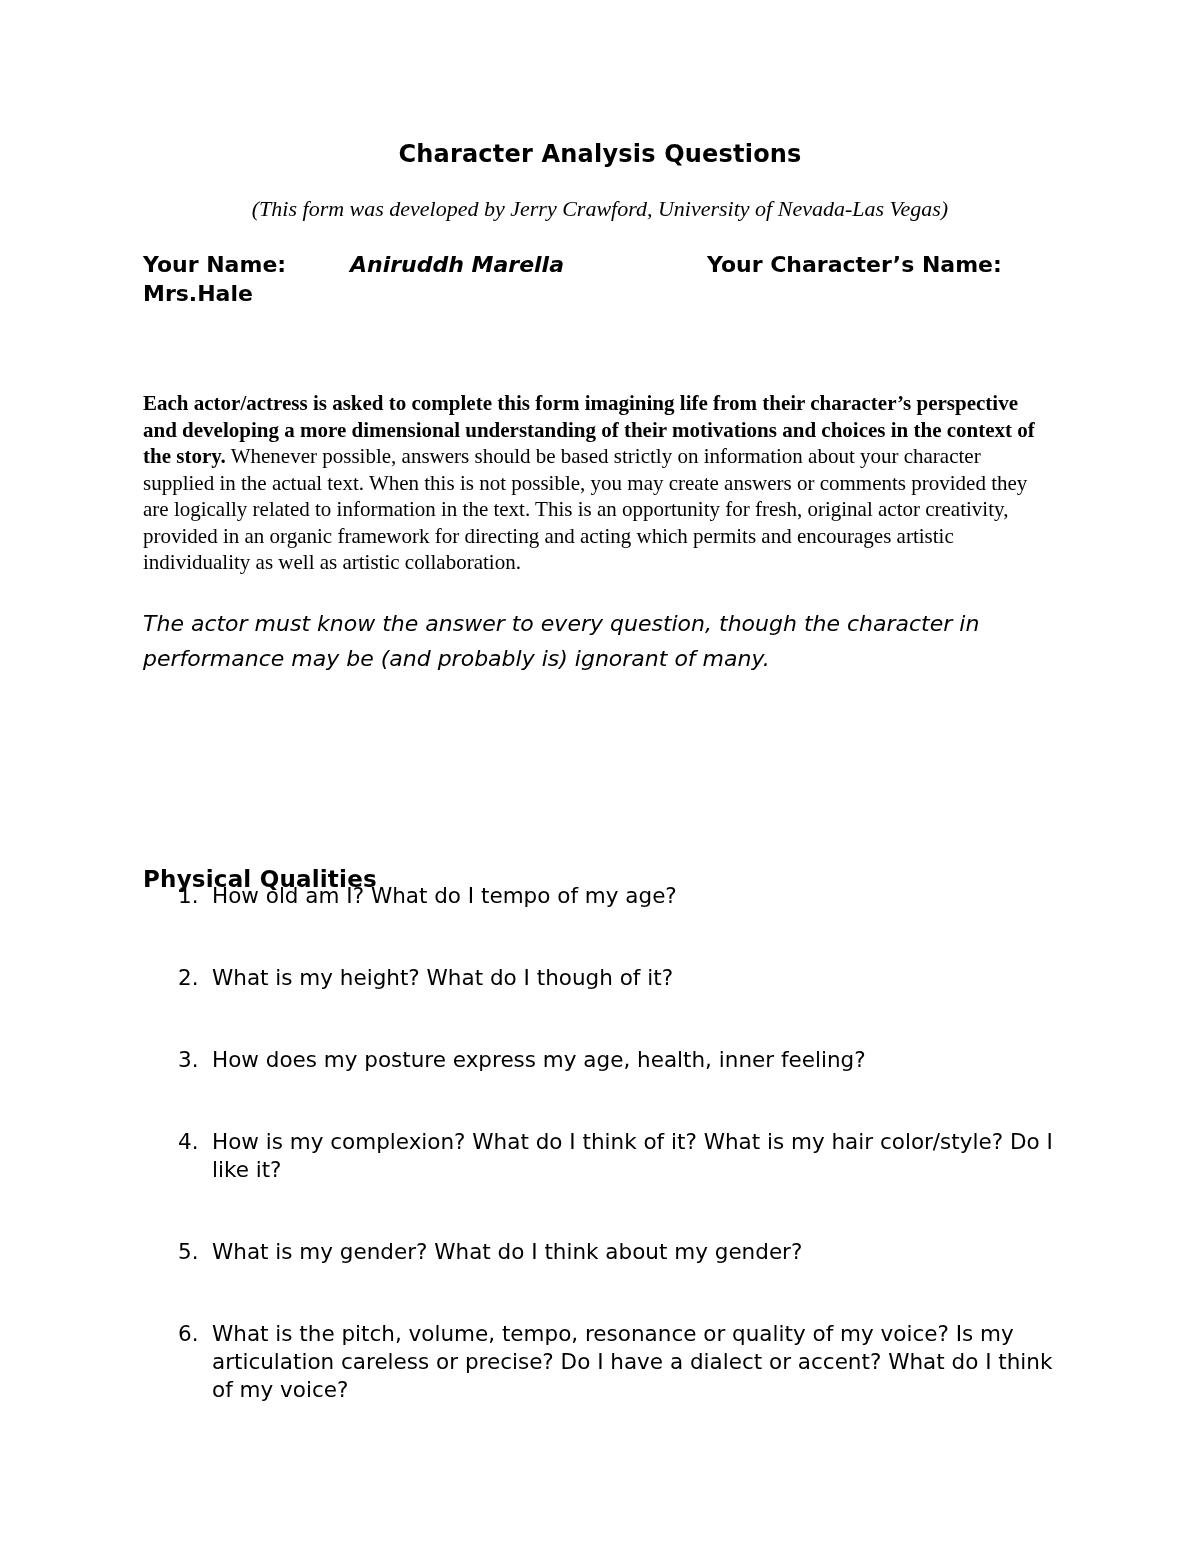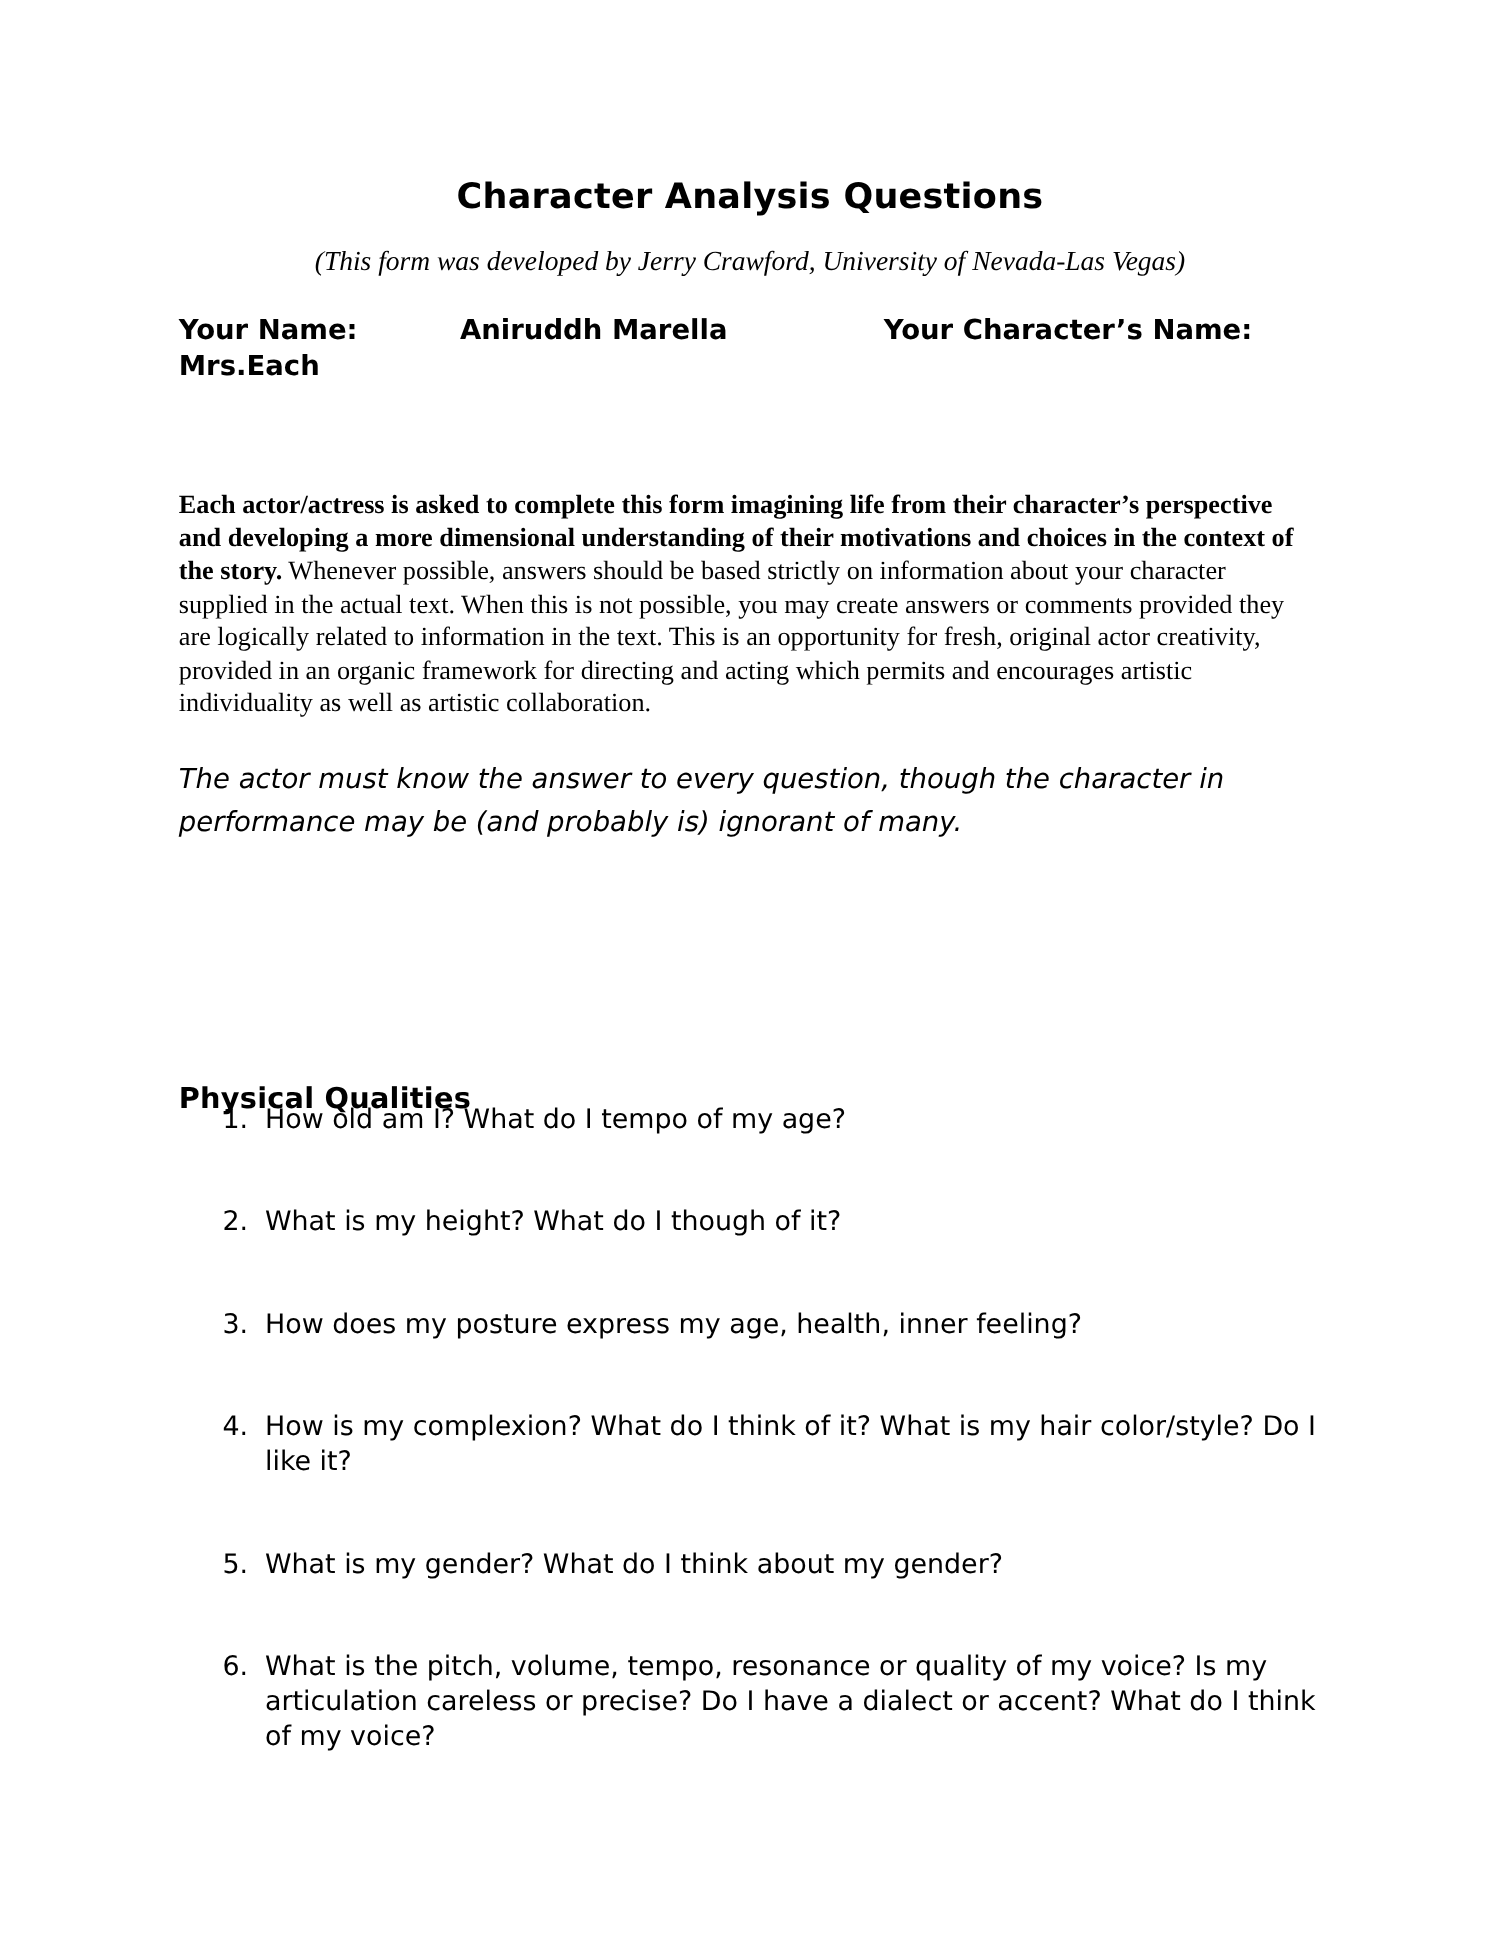--- a/index.html
+++ b/index.html
@@ -11,39 +11,39 @@
     color: #000000;
     font-family: "DejaVu Sans", sans-serif;
     overflow: hidden;
   }
   .abs { position: absolute; }
 
   .doc-title {
     top: 140px; left: 0; width: 1200px;
     text-align: center;
     font-weight: bold;
-    font-size: 28px;
+    font-size: 24px;
     letter-spacing: 0.2px;
   }
   .credit-line {
     top: 196px; left: 0; width: 1200px;
     text-align: center;
     font-family: "Liberation Serif", serif;
     font-style: italic;
     font-size: 22px;
   }
   .name-block {
     top: 250px; left: 143px; width: 960px; height: 60px;
     font-weight: bold;
     font-size: 22px;
     line-height: 29px;
   }
   .name-block span { position: absolute; white-space: nowrap; }
   .your-name-label   { left: 0;     top: 0; }
-  .your-name-value   { left: 225px; top: 0; }
+  .your-name-value   { left: 207px; top: 0; font-style: italic; }
   .char-name-label   { left: 564px; top: 0; }
   .char-name-value   { left: 0;     top: 29px; }
 
   .intro-para {
     top: 390px; left: 143px; width: 912px;
     font-family: "Liberation Serif", serif;
     font-size: 21px;
     line-height: 26.5px;
     text-align: left;
   }
@@ -86,21 +86,21 @@
 <div class="page">
 
   <div class="abs doc-title">Character Analysis Questions</div>
 
   <div class="abs credit-line">(This form was developed by Jerry Crawford, University of Nevada-Las Vegas)</div>
 
   <div class="abs name-block">
     <span class="your-name-label">Your Name:</span>
     <span class="your-name-value">Aniruddh Marella</span>
     <span class="char-name-label">Your Character’s Name:</span>
-    <span class="char-name-value">Mrs.Each</span>
+    <span class="char-name-value">Mrs.Hale</span>
   </div>
 
   <div class="abs intro-para"><span class="intro-bold">Each actor/actress is asked to complete this form imagining life from their character’s perspective and developing a more dimensional understanding of their motivations and choices in the context of the story.</span><span> Whenever possible, answers should be based strictly on information about your character supplied in the actual text. When this is not possible, you may create answers or comments provided they are logically related to information in the text. This is an opportunity for fresh, original actor creativity, provided in an organic framework for directing and acting which permits and encourages artistic individuality as well as artistic collaboration.</span></div>
 
   <div class="abs para-sans para-must-know">The actor must know the answer to every question, though the character in performance may be (and probably is) ignorant of many.</div>
 
 
   <div class="abs section-heading">Physical Qualities</div>
 
   <ul class="abs question-list">

